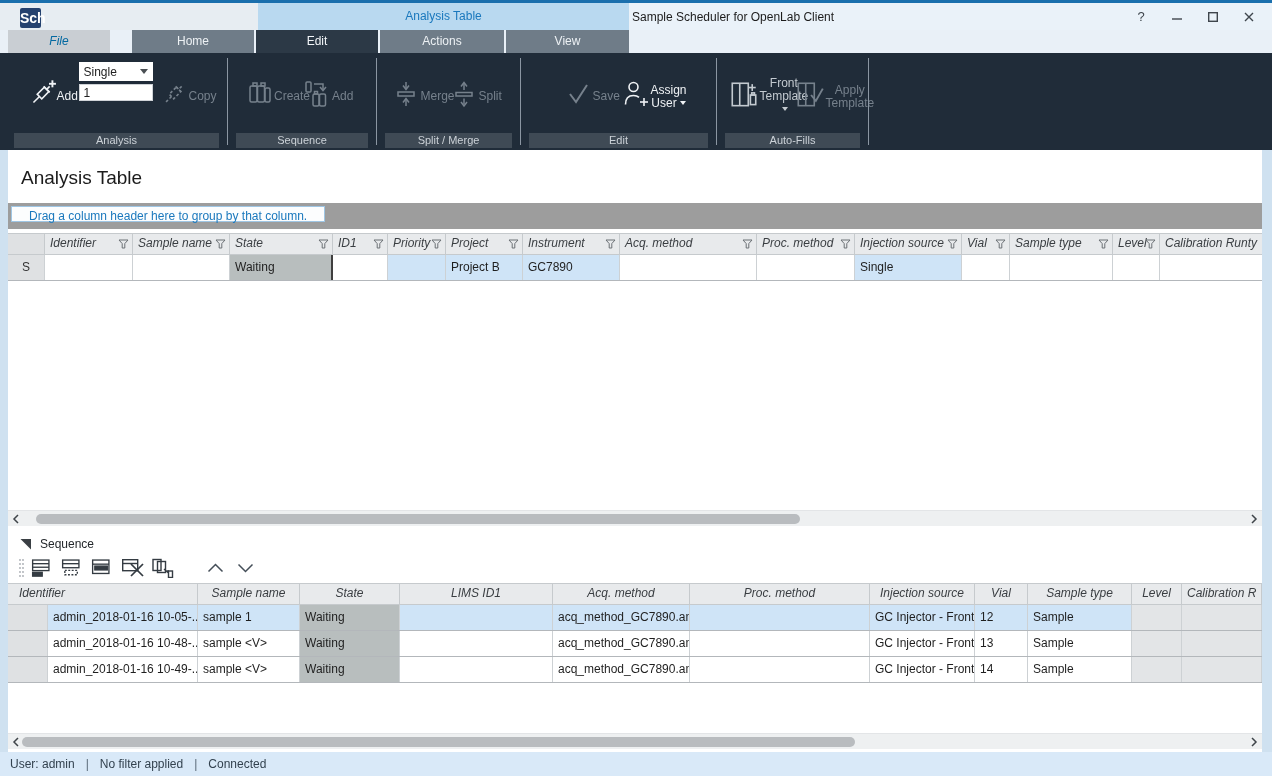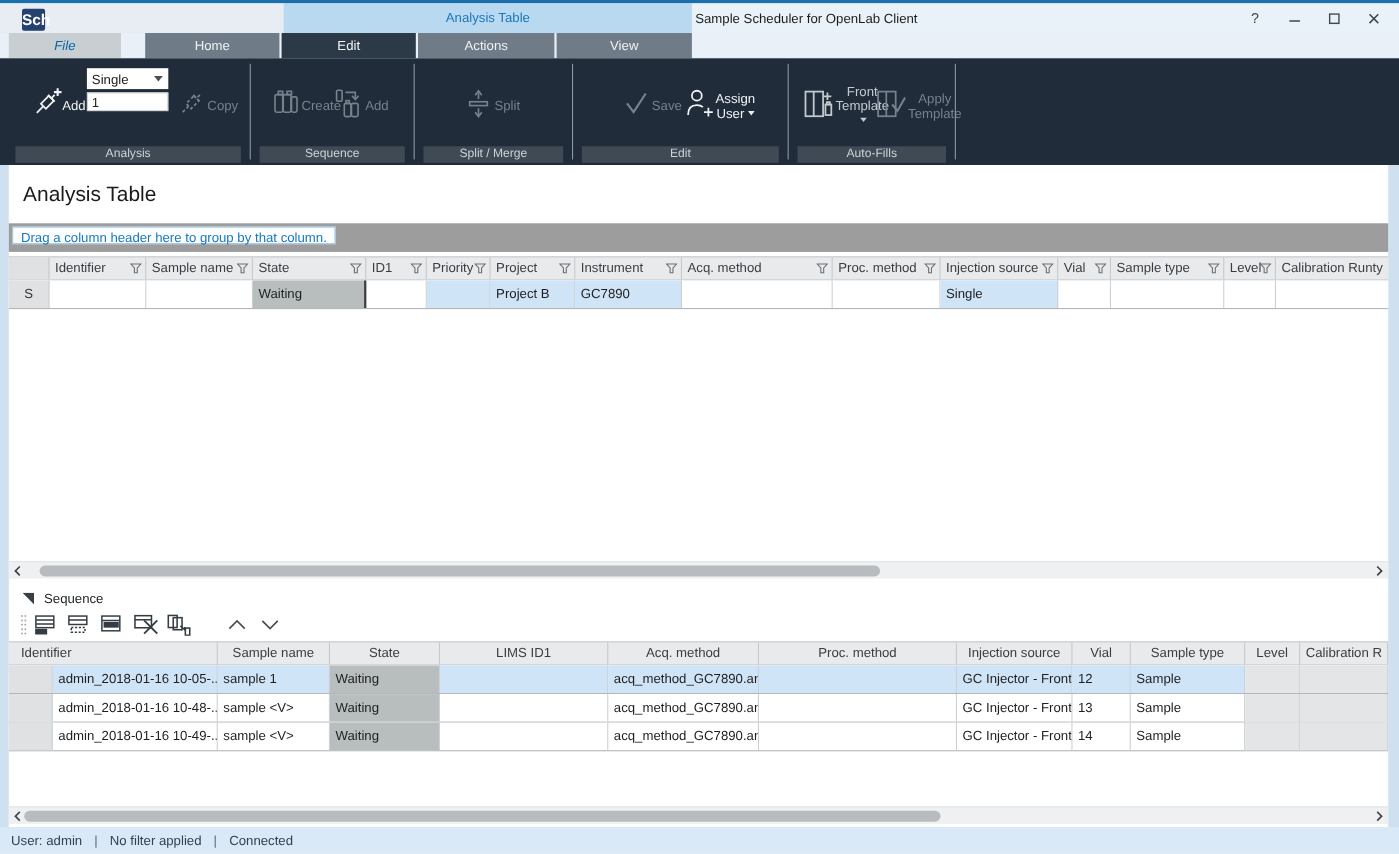--- a/index.html
+++ b/index.html
@@ -52,25 +52,25 @@
   .rselect .selcaret { margin-left:auto; width:0; height:0; border-left:4px solid transparent;
              border-right:4px solid transparent; border-top:5px solid #4a4f54; }
   .rinput { height:17px; margin-top:3px; background:#fff; border:1px solid #cfd3d7; font-size:12px;
             padding:0 4px; width:100%; font-family:inherit; color:#222; }
 
   
   #panel { position:absolute; left:8px; top:150px; width:1254px; height:602px; background:#fff; }
   #heading { position:absolute; top:17px; left:13px; font-size:19px; color:#1b1b1b; }
   #groupbar { position:absolute; top:53px; left:0; width:100%; height:26px; background:#9d9d9d; }
   #draghint { position:absolute; top:3px; left:3px; height:16px; line-height:18px; background:#fcfdfe;
-              border:1px solid #9fc6e4; color:#1a78bd; font-size:12px; padding:0 7px; }
+              border:1px solid #9fc6e4; color:#1a78bd; font-size:12px; padding:0 17px; }
 
   .ghead { display:flex; border-top:1px solid #c6cacd; border-bottom:1px solid #c6cacd; background:#e8eaec; }
   .gh { position:relative; font-size:12px; color:#3a3e42; line-height:19px; height:20px; padding:0 5px;
-        border-right:1px solid #c6cacd; white-space:nowrap; overflow:hidden; cursor:default; }
+        border-right:1px solid #c6cacd; white-space:nowrap; overflow:hidden; cursor:default;font-style:italic; }
   .funnel { position:absolute; right:3px; top:5px; }
   .grow { display:flex; height:26px; border-bottom:1px solid #b3b7bb; background:#fff; }
   .gc { border-right:1px solid #cdd1d4; font-size:12px; line-height:25px; padding:0 5px;
         white-space:nowrap; overflow:hidden; color:#1f1f1f; }
   .cell-gray { background:#b8bebe; }
   .cell-blue { background:#cfe4f7; }
   .cell-ltgray { background:#e3e5e7; }
   .indic { background:#dfe1e3; text-align:center; color:#333; }
   .stateEdge { border-right:2px solid #3f3f3f; }
 
@@ -213,20 +213,32 @@
         </span>
         <span class="rlabel">Add</span>
       </div>
     </div>
     <div class="glabel">Sequence</div>
   </div>
   <div class="rsep" style="left:376px;"></div>
 
   <div class="rgroup" style="left:379px;width:139px;">
     <div class="gcontent">
+      <div class="rbtn dis">
+        <span class="ricon">
+          <svg width="30" height="32" viewBox="0 0 30 30" fill="none" stroke="currentColor" stroke-width="1.5">
+            <rect x="7" y="13" width="16" height="4"></rect>
+            <line x1="15" y1="3" x2="15" y2="9"></line>
+              <polyline points="12,6.5 15,10.5 18,6.5"></polyline>
+            <line x1="15" y1="27" x2="15" y2="21"></line>
+              <polyline points="12,23.5 15,19.5 18,23.5"></polyline>
+          </svg>
+        </span>
+        <span class="rlabel">Merge</span>
+      </div>
       <div class="rbtn dis">
         <span class="ricon">
           <svg width="30" height="32" viewBox="0 0 30 30" fill="none" stroke="currentColor" stroke-width="1.5">
             <rect x="7" y="13.5" width="16" height="3.5"></rect>
             <line x1="15" y1="11" x2="15" y2="5"></line>
               <polyline points="12,7.5 15,3.5 18,7.5"></polyline>
             <line x1="15" y1="19.5" x2="15" y2="25.5"></line>
               <polyline points="12,23 15,27 18,23"></polyline>
           </svg>
         </span>

